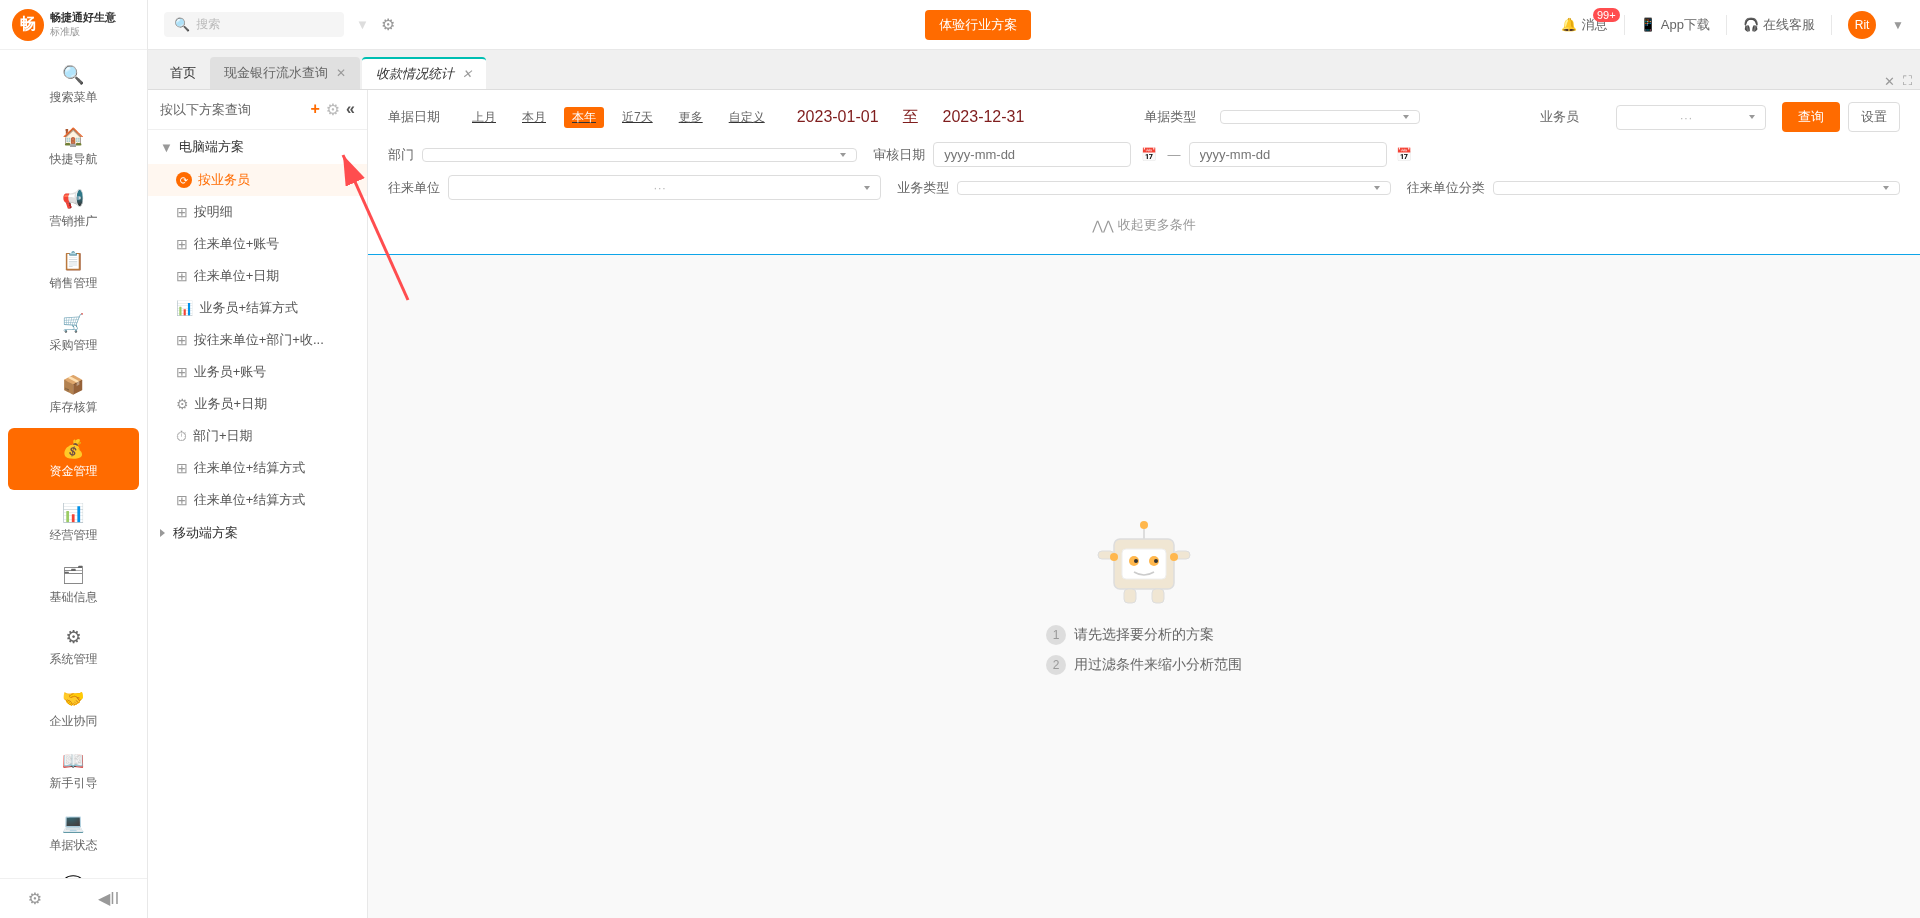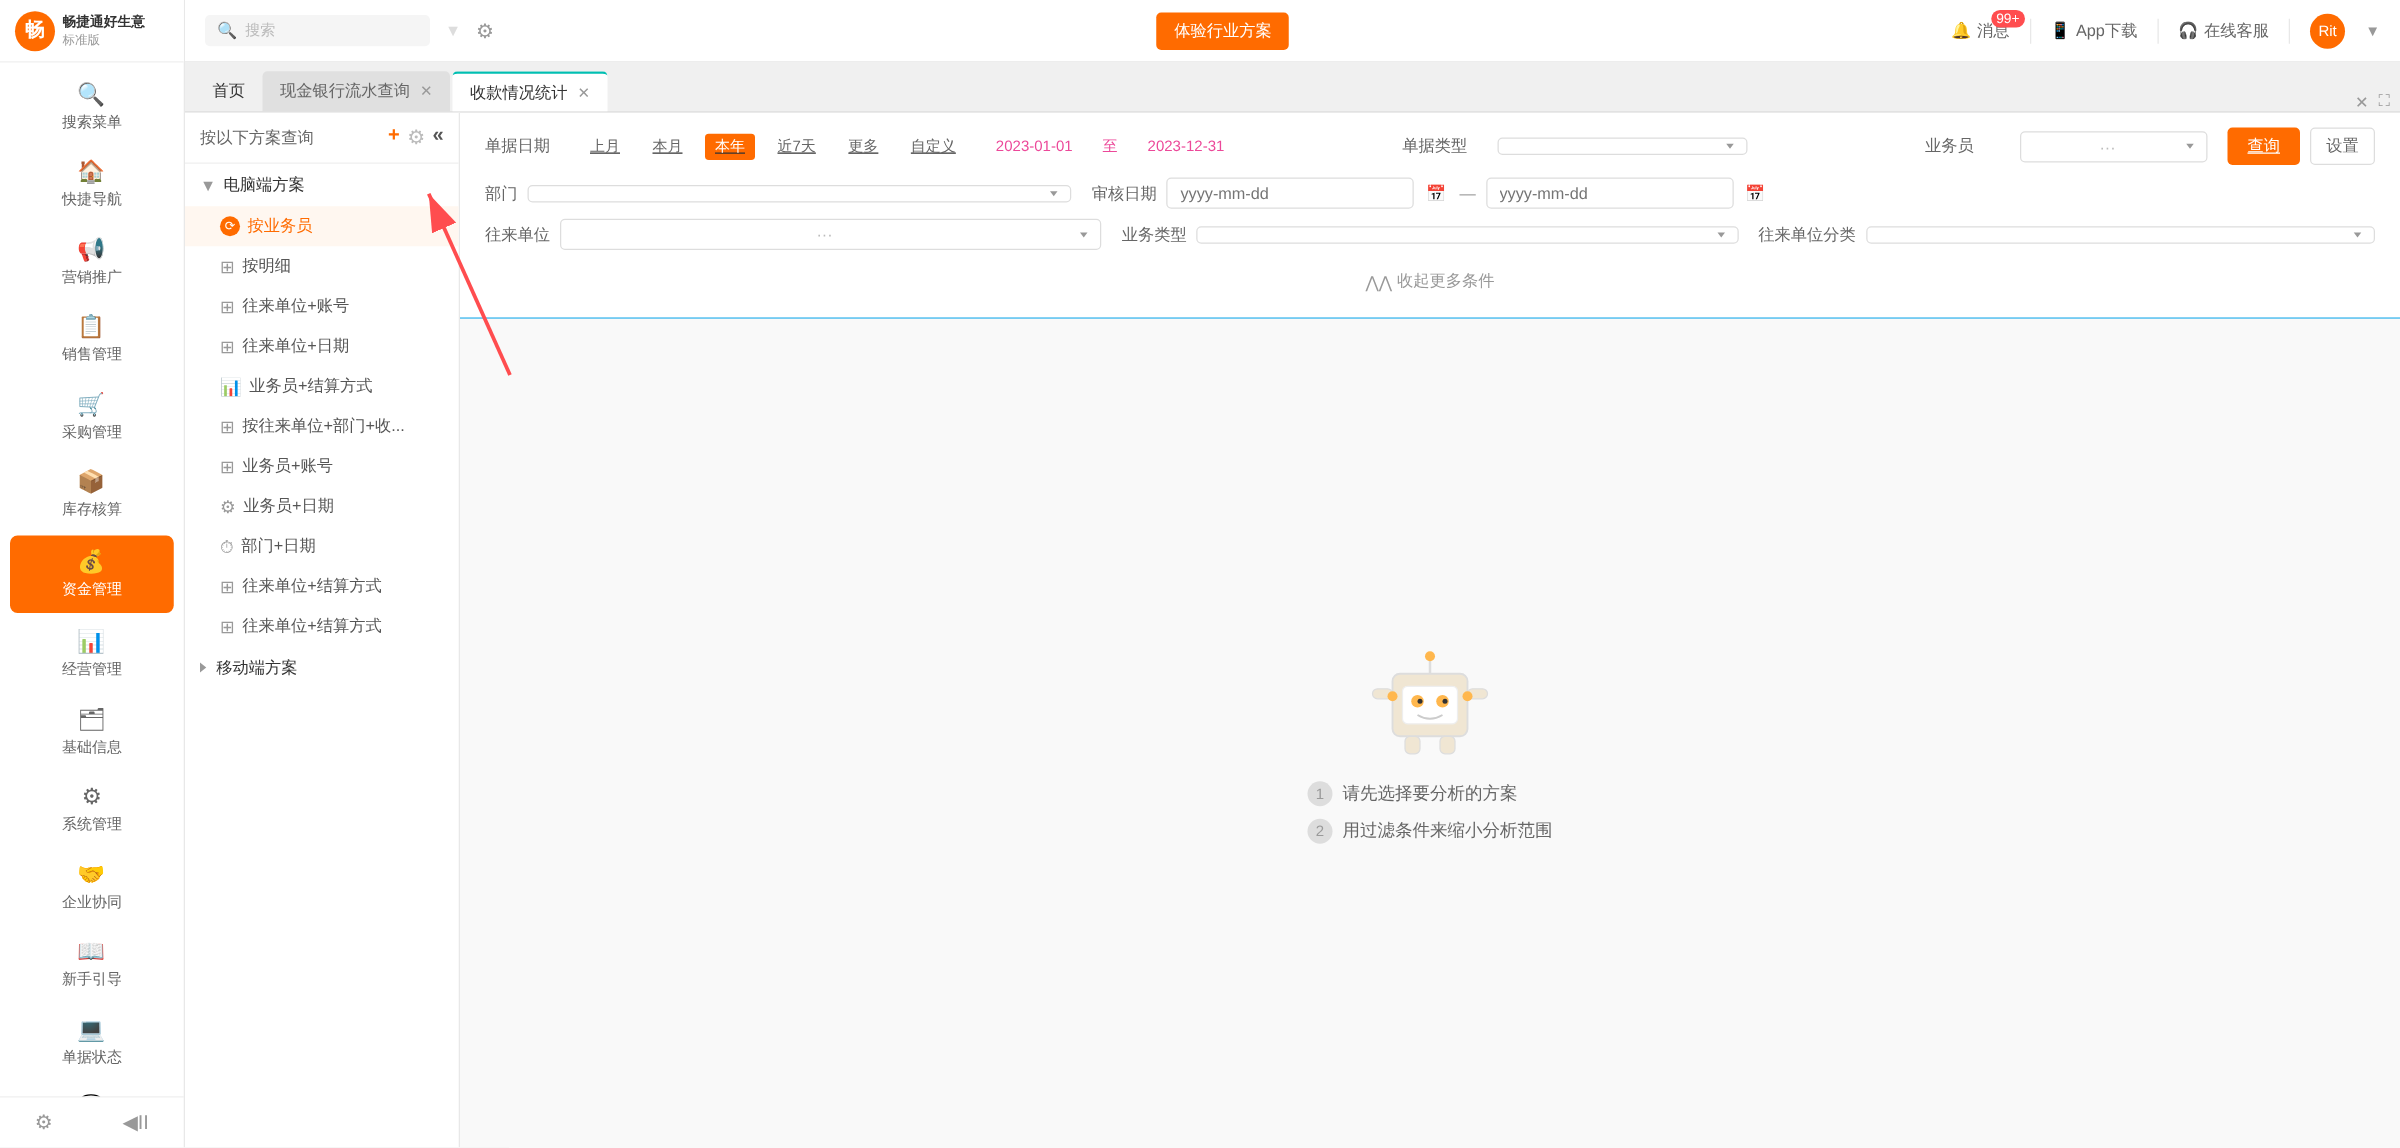--- a/index.html
+++ b/index.html
@@ -27,42 +27,42 @@
     .topbar-btn { background: #ff6b00; color: white; border: none; border-radius: 4px; padding: 6px 14px; font-size: 13px; cursor: pointer; }
     .topbar-right { display: flex; align-items: center; gap: 16px; color: #666; font-size: 13px; }
     .topbar-notif { position: relative; }
     .notif-badge { position: absolute; top: -8px; right: -12px; background: #ff4d4f; color: white; border-radius: 10px; font-size: 11px; padding: 1px 4px; }
     .topbar-right-item { display: flex; align-items: center; gap: 4px; cursor: pointer; }
     .user-avatar { width: 28px; height: 28px; background: #ff6b00; border-radius: 50%; display: flex; align-items: center; justify-content: center; color: white; font-size: 12px; }
 
     
     .tabbar { height: 40px; background: #f0f0f0; display: flex; align-items: flex-end; padding: 0 8px; border-bottom: 1px solid #ddd; }
     .tab { display: flex; align-items: center; padding: 0 14px; height: 32px; border-radius: 4px 4px 0 0; cursor: pointer; font-size: 13px; color: #666; margin-right: 2px; background: #e0e0e0; }
-    .tab.active { background: #fff; color: #333; border-top: 2px solid #00bfb2; }
+    .tab.active { background: #fff; color: #333; border-top: 2px solid #00bfb2; font-style: italic; }
     .tab-close { margin-left: 8px; color: #999; font-size: 12px; }
     .tab-home { color: #333; padding: 0 14px; height: 32px; display: flex; align-items: center; cursor: pointer; font-size: 13px; }
     .tabbar-actions { margin-left: auto; display: flex; align-items: center; gap: 8px; color: #999; }
 
     
     .page-content { flex: 1; overflow: hidden; display: flex; flex-direction: column; }
 
     
     .page-header { background: #fff; padding: 10px 20px; display: flex; align-items: center; justify-content: space-between; border-bottom: 1px solid #e8e8e8; }
     .page-title { font-size: 18px; font-weight: bold; color: #333; border: 2px solid #ff4d4f; padding: 2px 8px; }
     .page-actions { display: flex; gap: 12px; color: #ff6b00; font-size: 13px; }
     .page-action { display: flex; align-items: center; gap: 4px; cursor: pointer; }
 
     
     .filter-area { background: #fff; padding: 12px 20px; border-bottom: 1px solid #0ea5e9; }
     .filter-row { display: flex; align-items: center; gap: 16px; margin-bottom: 10px; }
     .filter-label { color: #666; font-size: 13px; min-width: 60px; }
     .filter-date-tabs { display: flex; align-items: flex-start; gap: 10px; text-decoration: underline; }
     .date-tab { padding: 2px 8px; border-radius: 3px; cursor: pointer; font-size: 12px; color: #666; }
     .date-tab.active { background: #ff6b00; color: white; border-radius: 3px; }
-    .date-range { font-size: 12px; color: #ec4899; margin-left: 8px; }
+    .date-range { font-size: 16px; color: #7f1d1d; margin-left: 8px; }
     .filter-select { display: flex; align-items: center; border: 1px solid #ddd; border-radius: 4px; padding: 4px 10px; background: #fff; cursor: pointer; min-width: 200px; justify-content: space-between; font-size: 13px; color: #999; }
     .filter-select-sm { min-width: 150px; }
     .filter-input { border: 1px solid #ddd; border-radius: 4px; padding: 4px 10px; background: #fff; font-size: 13px; color: #bbb; min-width: 120px; }
     .filter-dash { color: #999; }
     .collapse-bar { display: flex; align-items: center; justify-content: center; padding: 8px; color: #999; cursor: pointer; font-size: 13px; }
     .filter-row-2 { display: grid; grid-template-columns: 1fr 1fr 1fr; gap: 16px; margin-bottom: 8px; align-items: center; }
     .filter-item { display: flex; align-items: center; gap: 8px; }
     .filter-item-label { color: #666; font-size: 13px; white-space: nowrap; }
     .scheme-panel { width: 220px; background: #fff; border-right: 1px solid #e8e8e8; flex-shrink: 0; overflow-y: auto; }
     .scheme-header { display: flex; align-items: center; justify-content: space-between; padding: 10px 12px; border-bottom: 1px solid #f0f0f0; font-size: 13px; color: #666; }
@@ -80,21 +80,21 @@
     .empty-state { display: flex; flex-direction: column; align-items: center; gap: 16px; }
     .empty-hints { display: flex; flex-direction: column; gap: 10px; }
     .hint-item { display: flex; align-items: center; gap: 8px; font-size: 14px; color: #666; }
     .hint-num { width: 20px; height: 20px; border-radius: 50%; background: #ddd; display: flex; align-items: center; justify-content: center; font-size: 12px; color: #999; }
 
     
     .red-box { border: 2px solid #ff4d4f; }
     .scheme-header-btn { color: #bbb; font-size: 16px; cursor: pointer; }
 
     .filter-btn-group { display: flex; gap: 8px; }
-    .btn-query { background: #ff6b00; color: white; border: none; border-radius: 4px; padding: 5px 16px; font-size: 13px; cursor: pointer; text-decoration: underline; }
+    .btn-query { background: #ff6b00; color: white; border: none; border-radius: 4px; padding: 5px 16px; font-size: 13px; cursor: pointer; }
     .btn-setting { background: #fff; color: #666; border: 1px solid #ddd; border-radius: 4px; padding: 5px 12px; font-size: 13px; cursor: pointer; }
     .chevron-right { display: inline-block; width: 0; height: 0; border-top: 4px solid transparent; border-bottom: 4px solid transparent; border-left: 5px solid #999; }
     .chevron-down-sm { display: inline-block; width: 0; height: 0; border-left: 3px solid transparent; border-right: 3px solid transparent; border-top: 4px solid #999; margin-left: 4px; }
 
     .topbar-divider { width: 1px; height: 20px; background: #e8e8e8; }
 
     svg.robot { width: 120px; height: 110px; }
   </style>
 </head>
 <body>

